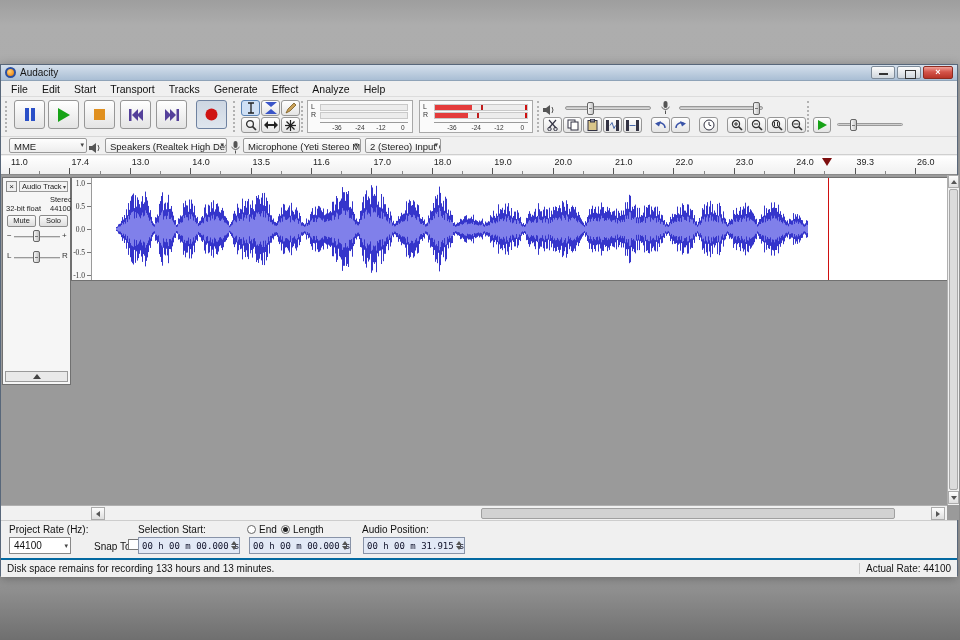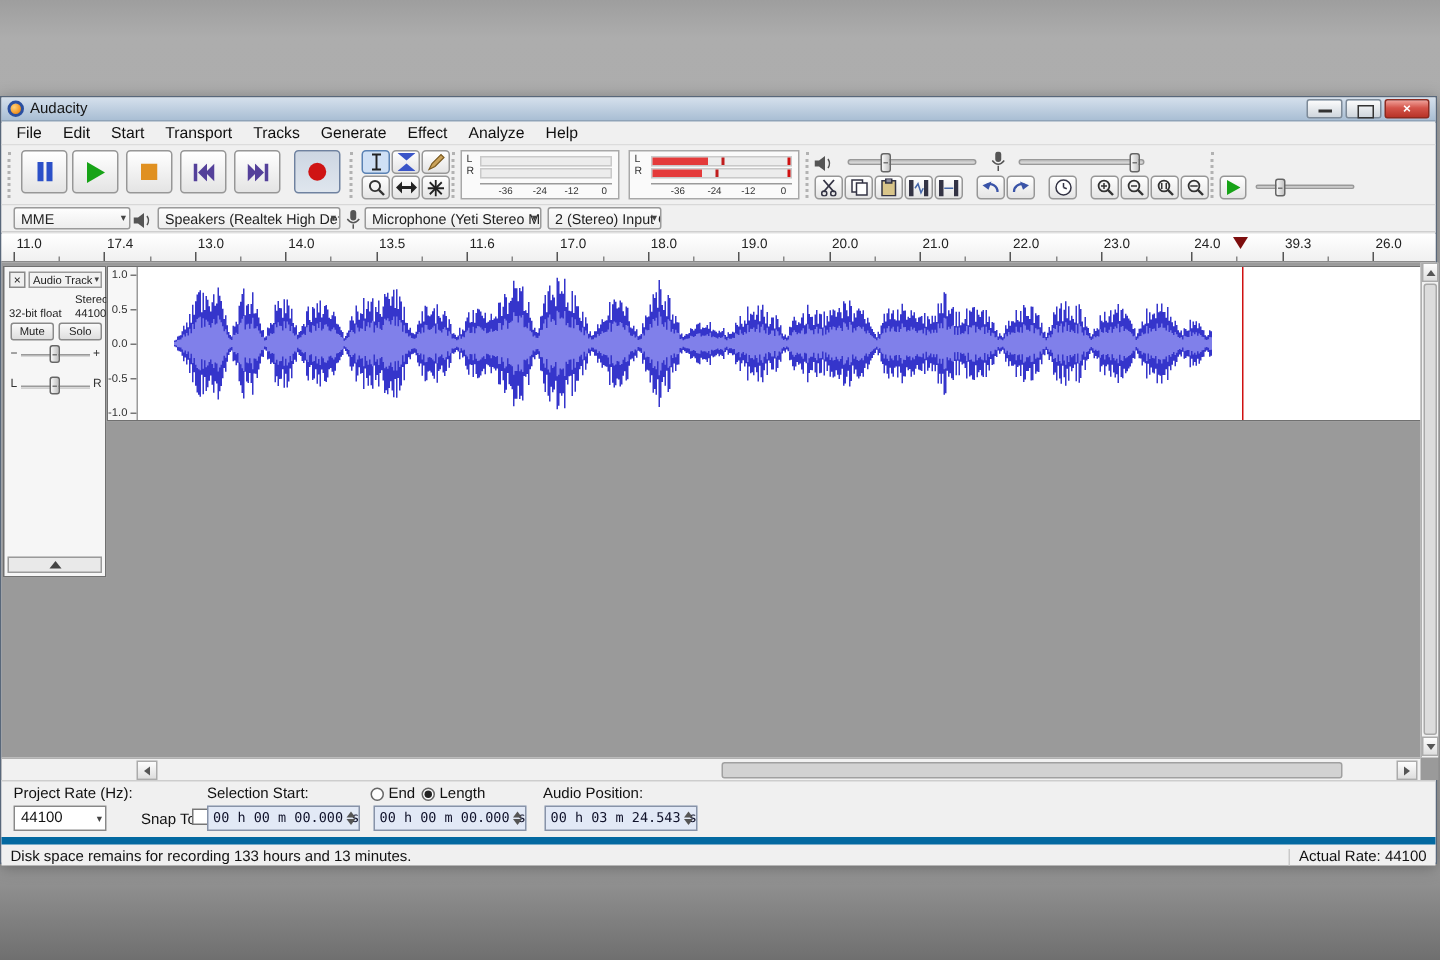--- a/index.html
+++ b/index.html
@@ -103,21 +103,21 @@
   .sl-cap { position:absolute; font-size:8px; color:#333; }
   .tp-collapse { position:absolute; left:2px; bottom:2px; width:63px; height:11px; border:1px solid #9a9a9a;
                  background:#e9e9e9; display:flex; align-items:center; justify-content:center; }
   .tri-up { width:0; height:0; border-left:4px solid transparent; border-right:4px solid transparent;
             border-bottom:5px solid #444; }
 
   .track-row { position:absolute; left:70px; top:2px; width:876px; height:104px; background:#fff;
                border:1px solid #707070; }
   .vruler { position:absolute; left:0; top:0; width:20px; height:100%; background:#f7f7f7;
             border-right:1px solid #9a9a9a; }
-  .vlabel { position:absolute; right:6px; transform:translateY(-50%); font-size:7.5px; color:#333; }
+  .vlabel { position:absolute; right:6px; transform:translateY(-50%); font-size:7.5px; color:#333;font-family:Liberation Serif, serif; }
   .vtick { position:absolute; right:0; width:4px; height:1px; background:#777; }
   .track-content { position:absolute; left:21px; top:0; width:854px; height:102px; background:#fff; }
   .wfsvg { position:absolute; left:0; top:0; }
   .cursor { position:absolute; top:0; width:1px; height:100%; background:#cf1010; }
 
   .vscroll { position:absolute; left:946px; top:0; width:12px; height:330px; background:#f1f1f1;
              border-left:1px solid #b0b0b0; }
   .sbtn { position:absolute; background:linear-gradient(#fdfdfd,#dedede); border:1px solid #ababab;
           display:flex; align-items:center; justify-content:center; }
   .vscroll .sbtn { left:0; width:11px; height:13px; }
@@ -145,21 +145,21 @@
   .radio { position:absolute; top:4px; width:9px; height:9px; border-radius:50%; border:1px solid #666; background:#fff; }
   .radio.checked::after { content:""; display:block; width:5px; height:5px; margin:1px; border-radius:50%; background:#222; }
   .timefield { position:absolute; top:16px; width:102px; height:17px; background:#e2e9f6;
                border:1px solid #8893a8; font-family:"DejaVu Sans Mono", monospace; font-size:9px;
                color:#10122a; display:flex; align-items:center; padding-left:3px; white-space:nowrap; overflow:hidden; }
   .tf-spin { position:absolute; right:1px; top:1px; width:9px; height:13px; display:flex; flex-direction:column;
              align-items:center; justify-content:space-between; padding:2px 0; }
 
   
   .statusbar { position:absolute; top:493px; left:0; width:100%; height:19px; background:#f0f0f0;
-               border-top:5px solid #0369a1; font-size:10px; color:#111; }
+               border-top:2px solid #0369a1; font-size:10px; color:#111; }
   .status-left { position:absolute; left:6px; top:3px; }
   .status-right { position:absolute; left:858px; top:3px; border-left:1px solid #c9c9c9; padding-left:6px; }
 </style>
 </head>
 <body>
 
 <div class="window">
 
   <div class="titlebar">
     <span class="app-icon"></span>
@@ -598,21 +598,21 @@
         </span>
     </div>
     <div class="timefield" style="left:248px">
       <span>00 h 00 m 00.000 s</span>
       <span class="tf-spin">
           <span class="tri up"></span>
           <span class="tri down"></span>
         </span>
     </div>
     <div class="timefield" style="left:362px">
-      <span>00 h 03 m 24.543 s</span>
+      <span>00 h 00 m 31.915 s</span>
       <span class="tf-spin">
           <span class="tri up"></span>
           <span class="tri down"></span>
         </span>
     </div>
   </div>
 
   <div class="statusbar">
     <span class="status-left">Disk space remains for recording 133 hours and 13 minutes.</span>
     <span class="status-right">Actual Rate: 44100</span>

